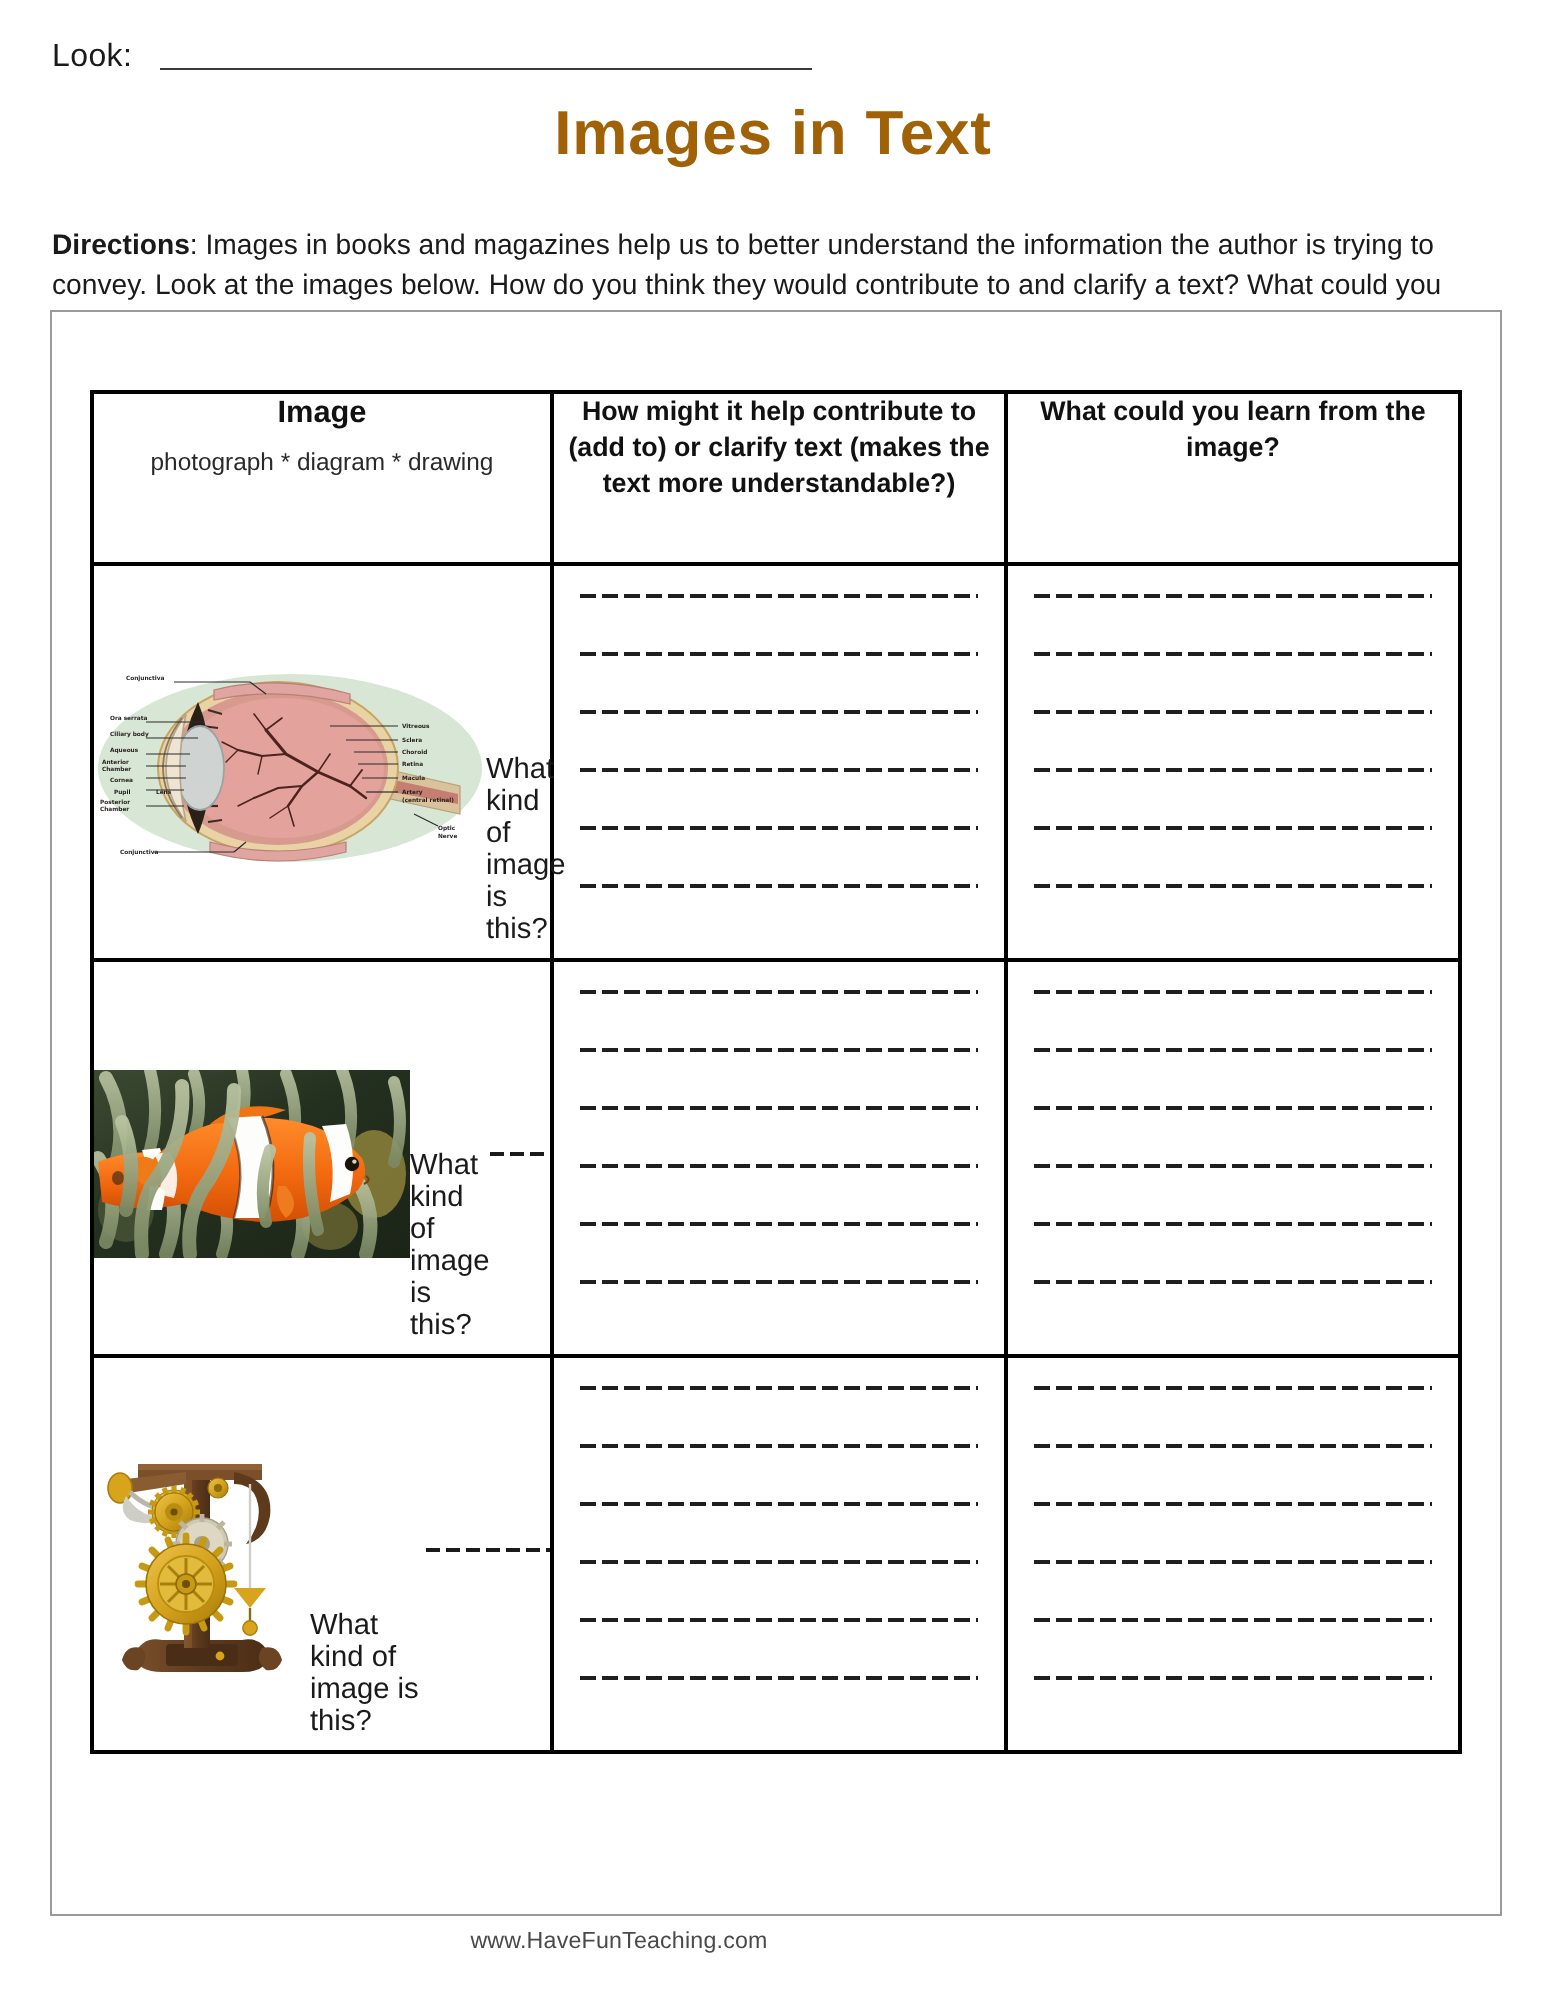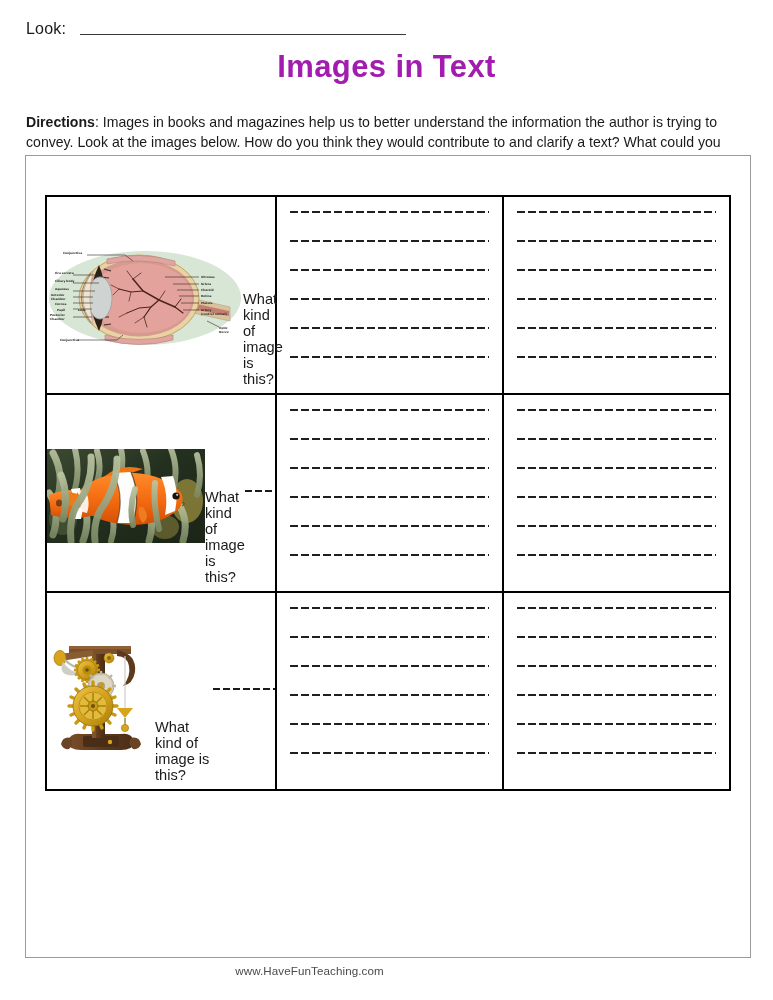--- a/index.html
+++ b/index.html
@@ -42,21 +42,21 @@
   
   .page-title {
     position: absolute;
     top: 49px;
     left: 0;
     width: 773px;
     text-align: center;
     font-size: 31px;
     font-weight: bold;
     letter-spacing: .4px;
-    color: #a21caf;
+    color: #a16207;
   }
 
   
   .directions {
     position: absolute;
     left: 26px;
     top: 98px;
     width: 712px;
     font-size: 14.1px;
     line-height: 1.42;
@@ -220,20 +220,32 @@
 <div class="outer-frame"></div>
 
 <table class="sheet-table">
   <colgroup>
     <col class="col-image">
       <col class="col-help">
       <col class="col-learn">
   </colgroup>
 
   <tbody>
+      <tr>
+    <th class="hdr-cell">
+      <div class="hdr-main">Image</div>
+      <div class="hdr-sub">photograph * diagram * drawing</div>
+    </th>
+    <th class="hdr-cell">
+      <div class="hdr-multiline">How might it help contribute to (add to) or clarify text (makes the text more understandable?)</div>
+    </th>
+    <th class="hdr-cell">
+      <div class="hdr-multiline">What could you learn from the image?</div>
+    </th>
+  </tr>
 
   <tr class="row-body">
     <td>
       <div class="img-cell-inner">
         <div class="art-box">
           <div class="eye-art">
             <svg width="196" height="103" viewBox="0 0 196 103">
 
               <ellipse cx="98" cy="51" rx="96" ry="47" fill="#d8e6d5"></ellipse>
 

